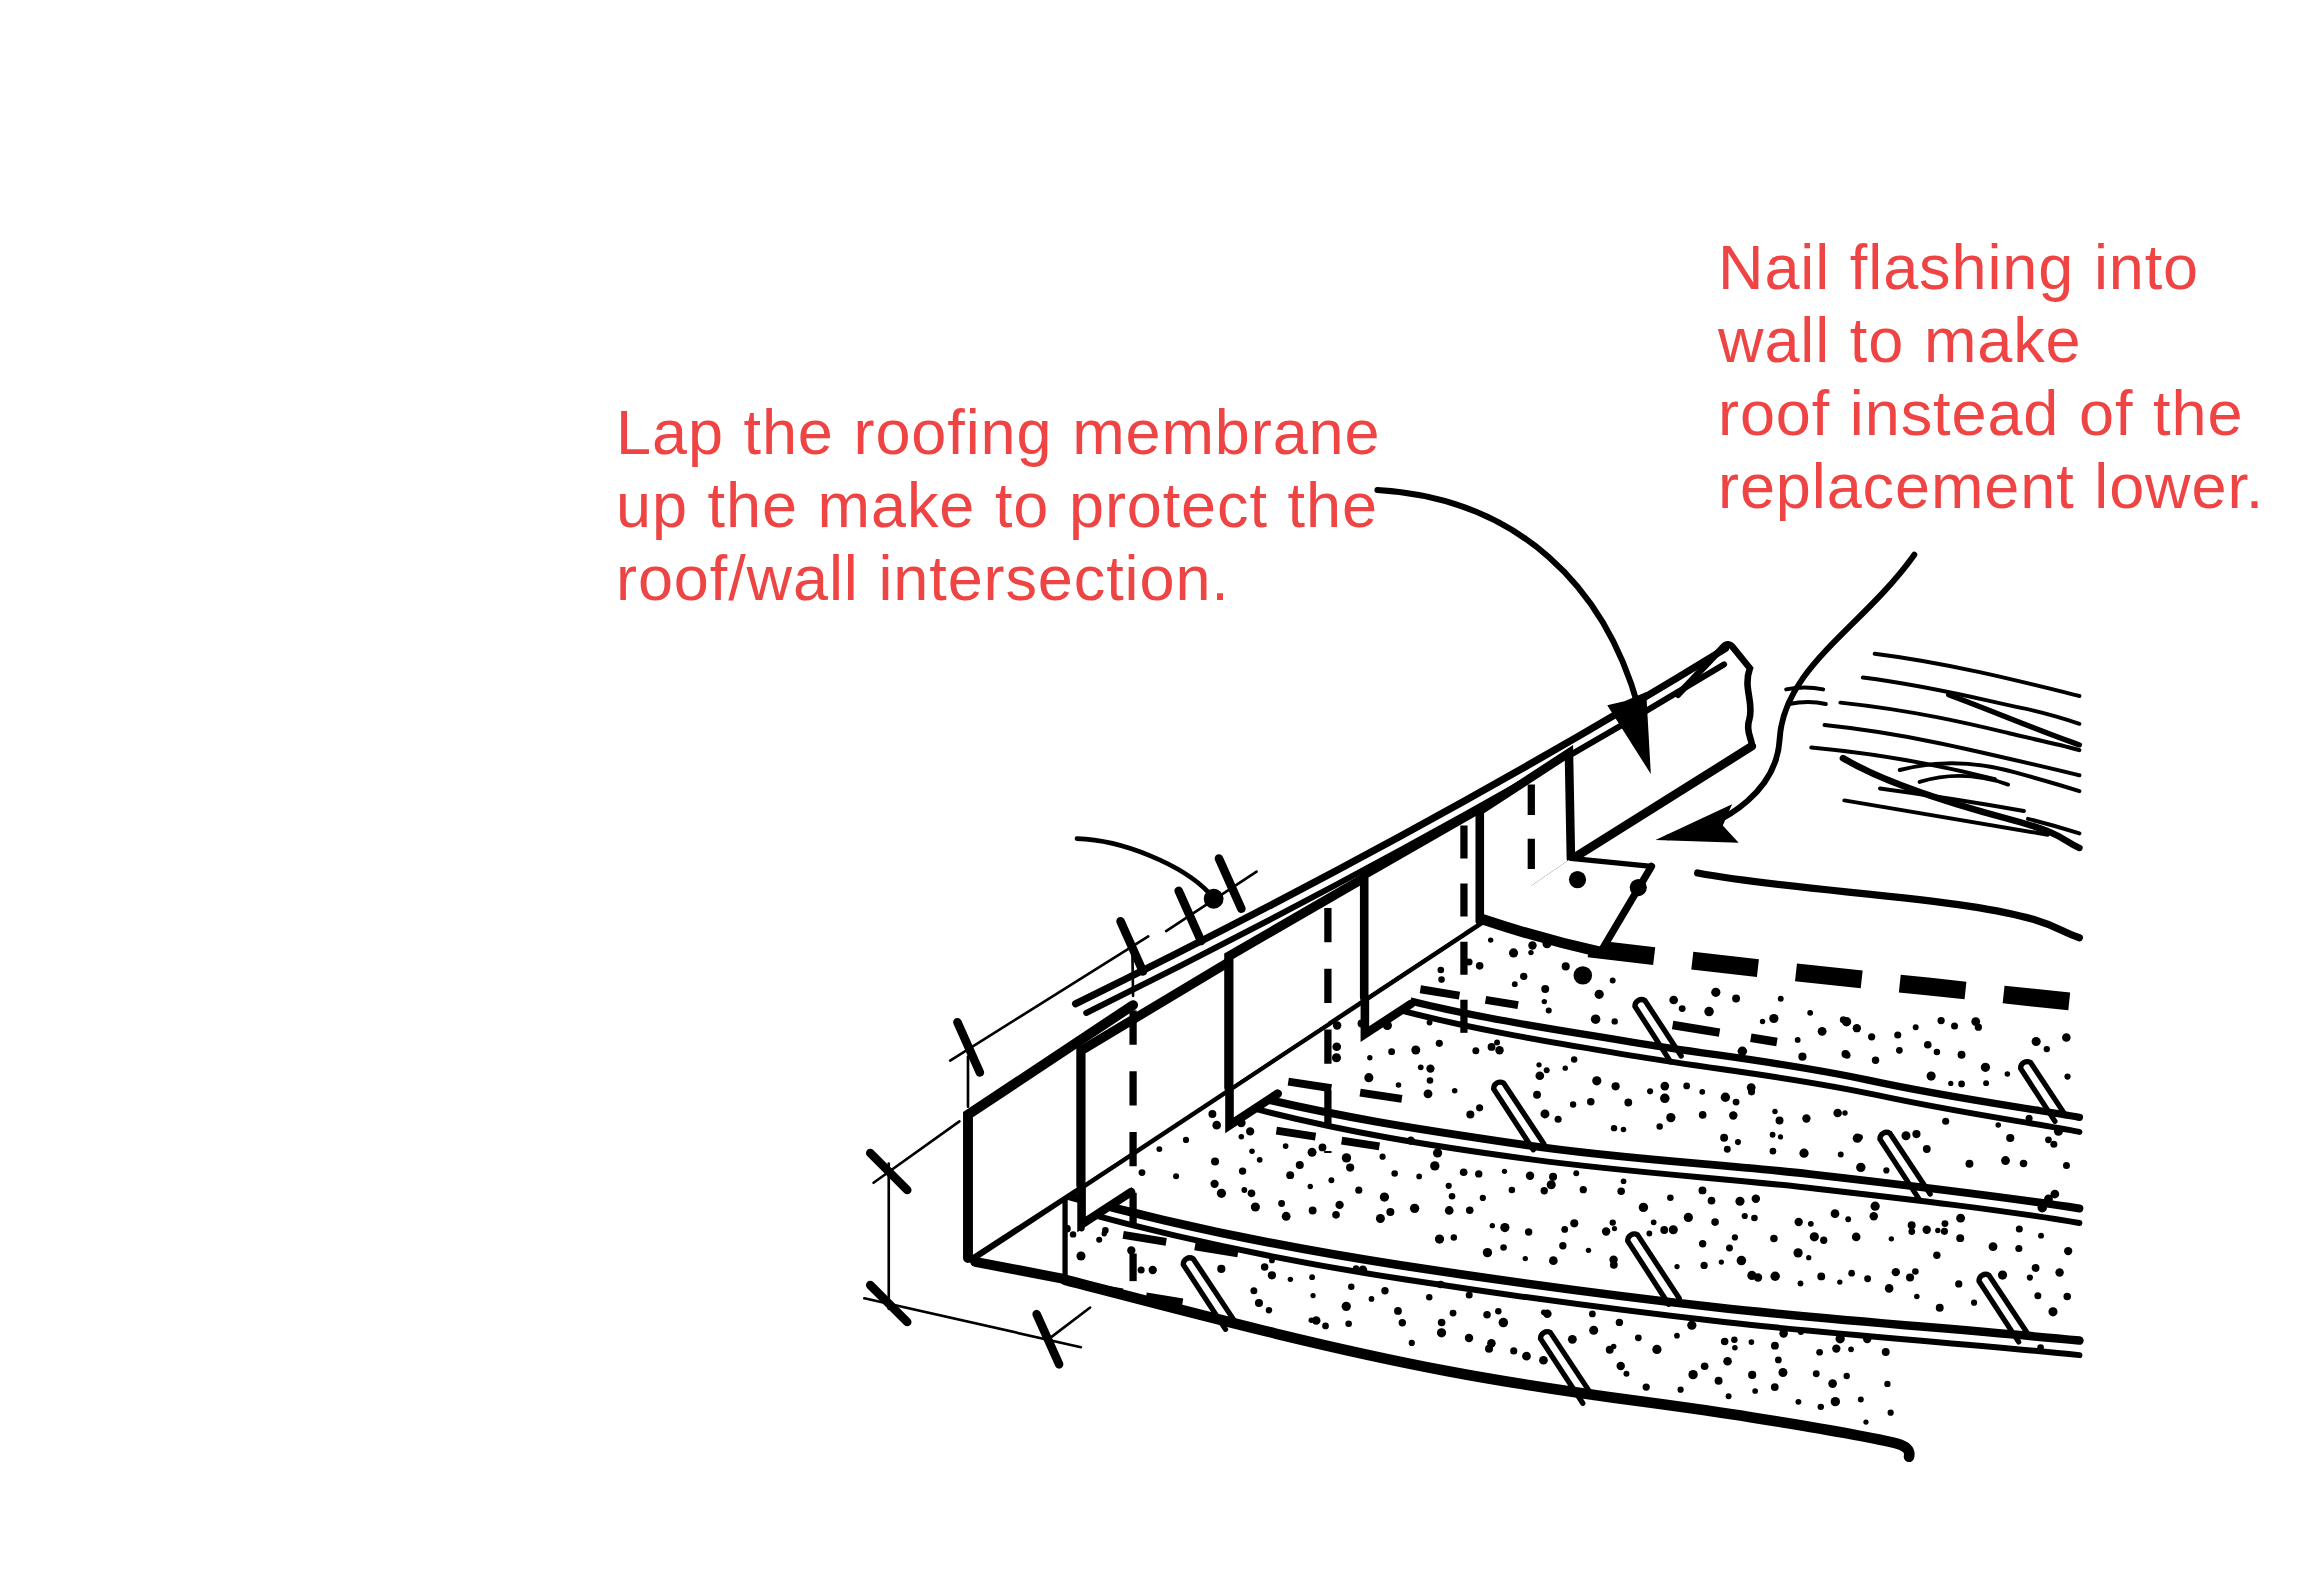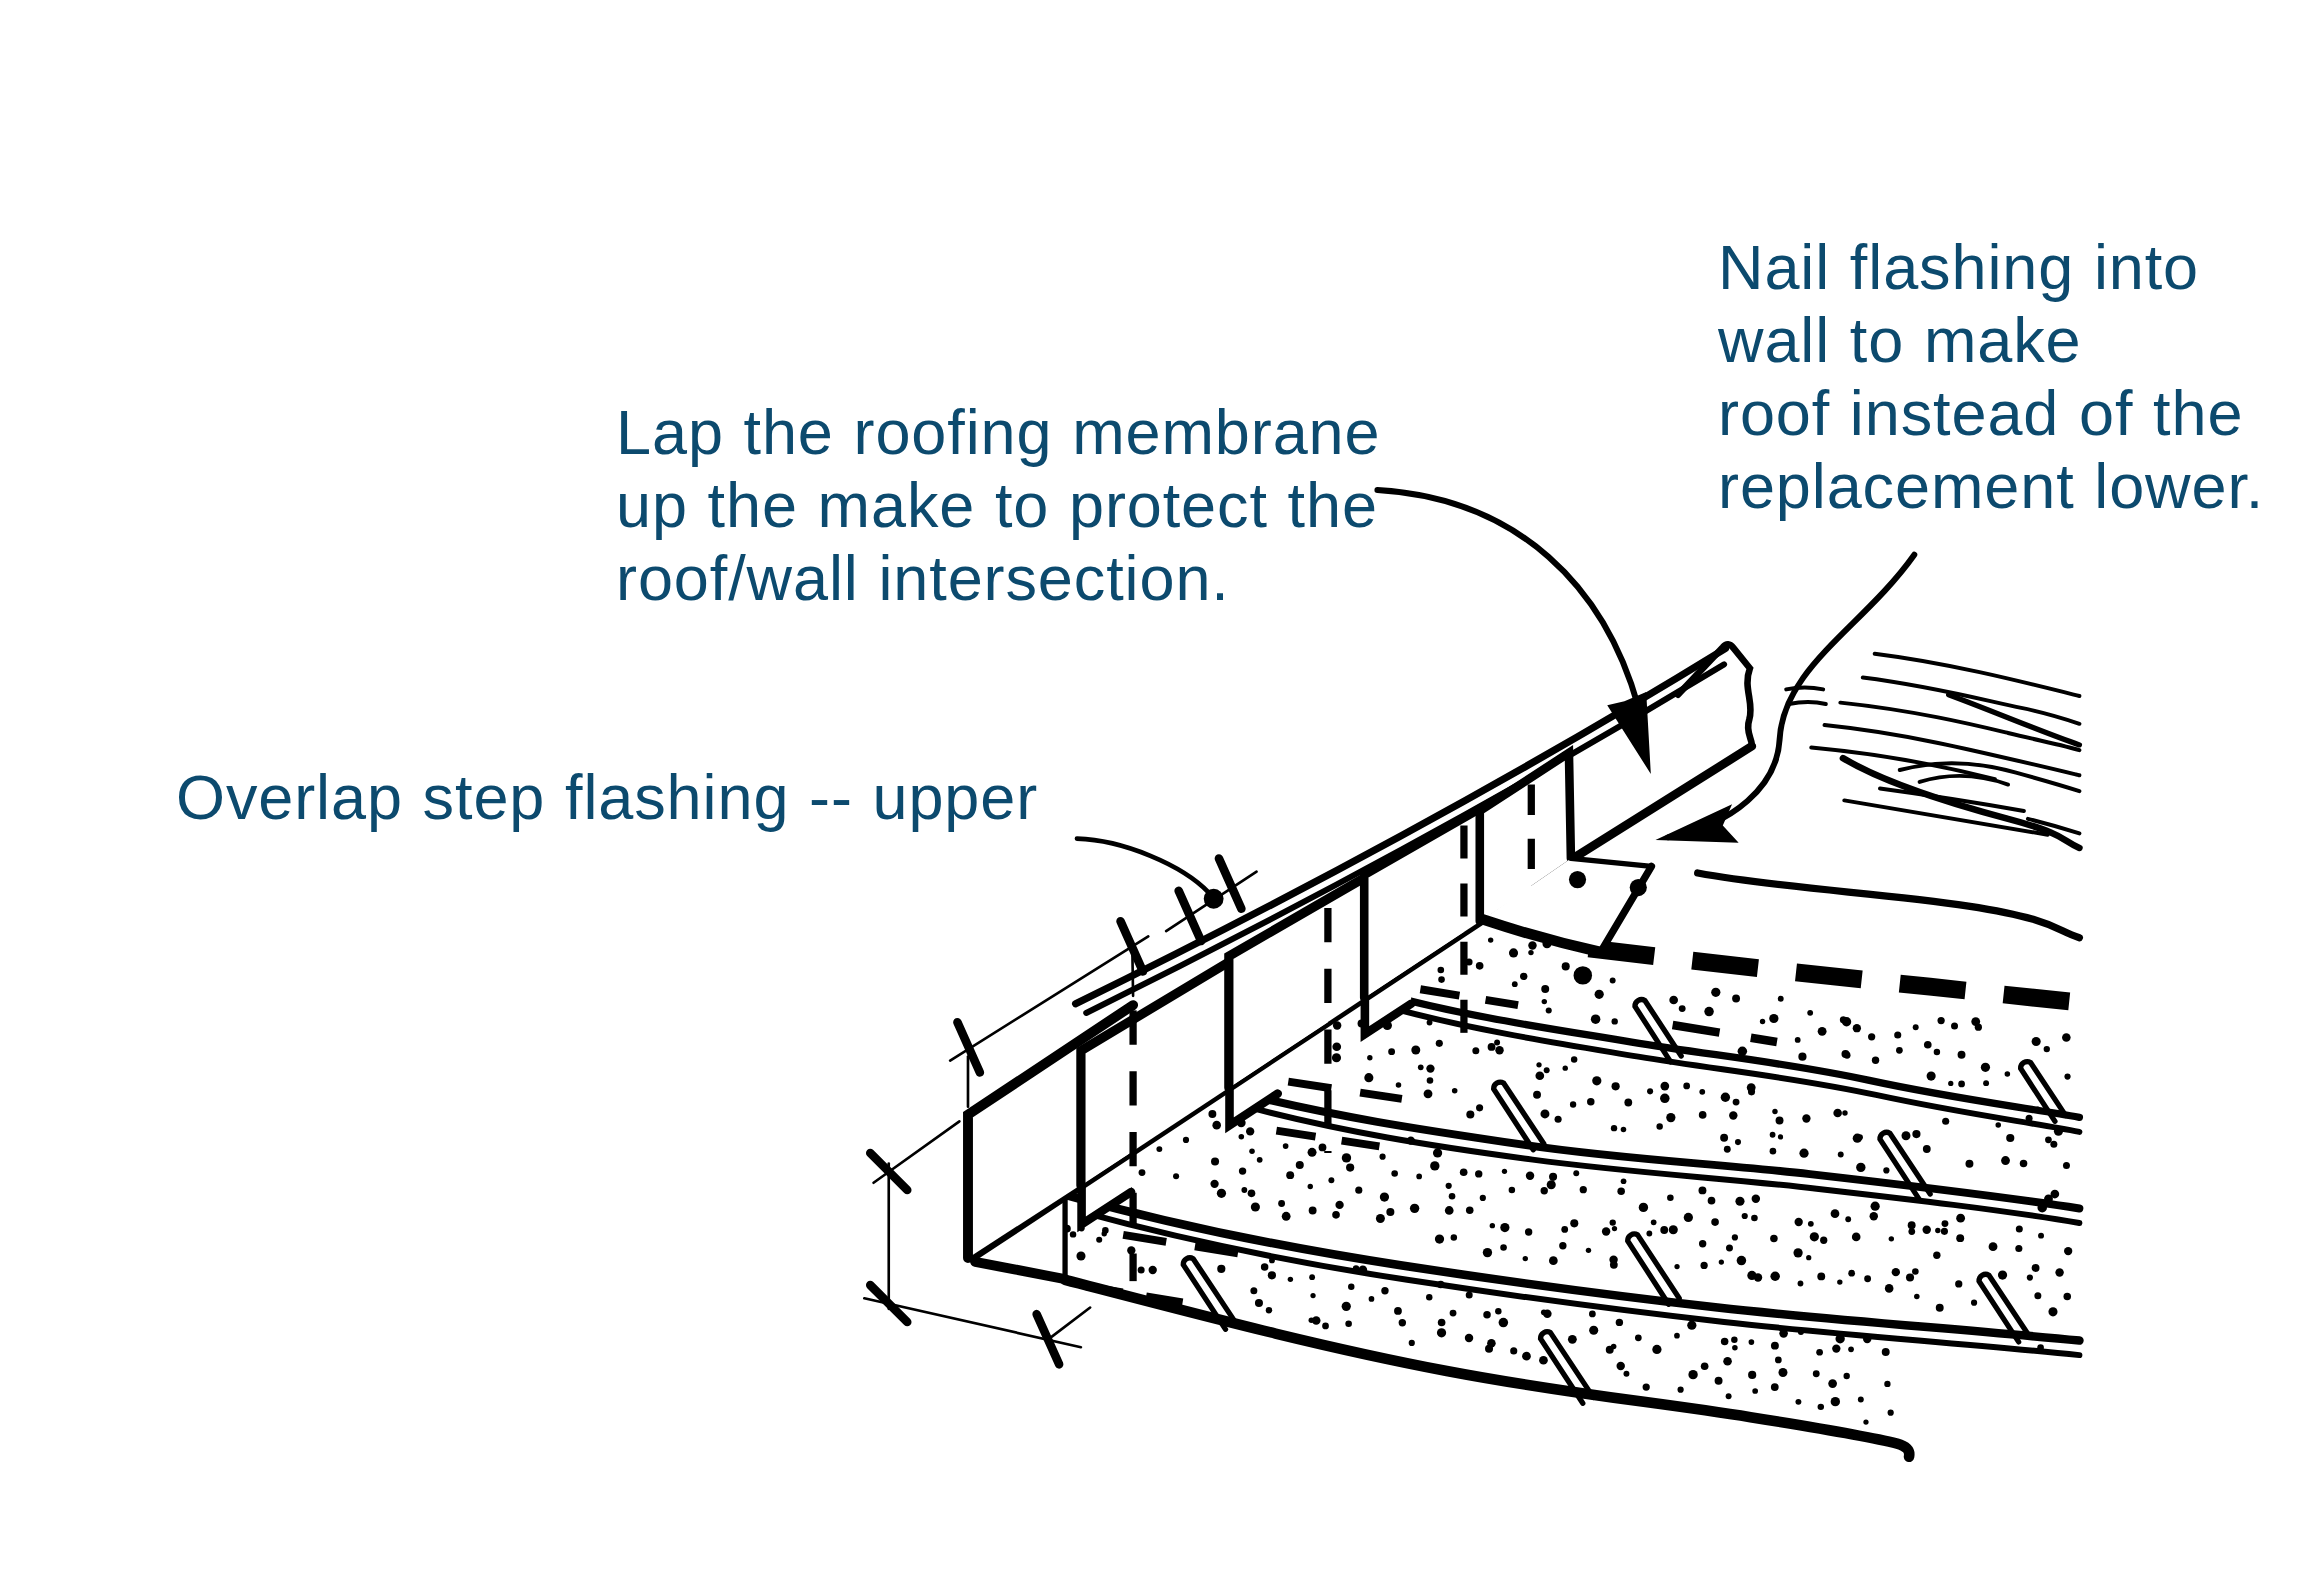--- a/index.html
+++ b/index.html
@@ -1,19 +1,19 @@
 <!DOCTYPE html>
 <html style="font-size:10.6px"><head>
 <meta charset="utf-8">
 <style>
   html,body{margin:0;padding:0;background:#ffffff;}
   .stage{position:relative;width:2319px;height:1575px;background:#ffffff;overflow:hidden;
          font-family:"Liberation Sans",sans-serif;}
   .drawing{position:absolute;left:0;top:0;width:2319px;height:1575px;}
-  .note{position:absolute;color:#0c4a6e;font-size:63px;line-height:73px;letter-spacing:0.9px;word-spacing:1.3px;}
+  .note{position:absolute;color:#ef4444;font-size:63px;line-height:73px;letter-spacing:0.9px;word-spacing:1.3px;}
   .note div{white-space:nowrap;}
 </style>
 </head>
 <body>
 
 <div class="stage">
 
   <svg class="drawing" viewBox="0 0 3510 2385" xmlns="http://www.w3.org/2000/svg">
     <defs></defs>
 
@@ -589,17 +589,16 @@
   </div>
 
   <div class="note" style="left:1718px;top:231px;">
     <div>Nail flashing into</div>
     <div>wall to make</div>
     <div>roof instead of the</div>
     <div>replacement lower.</div>
   </div>
 
   <div class="note" style="left:176px;top:761px;">
-    <div>Overlap step flashing -- upper</div>
   </div>
 
 </div>
 
 
 </body></html>

